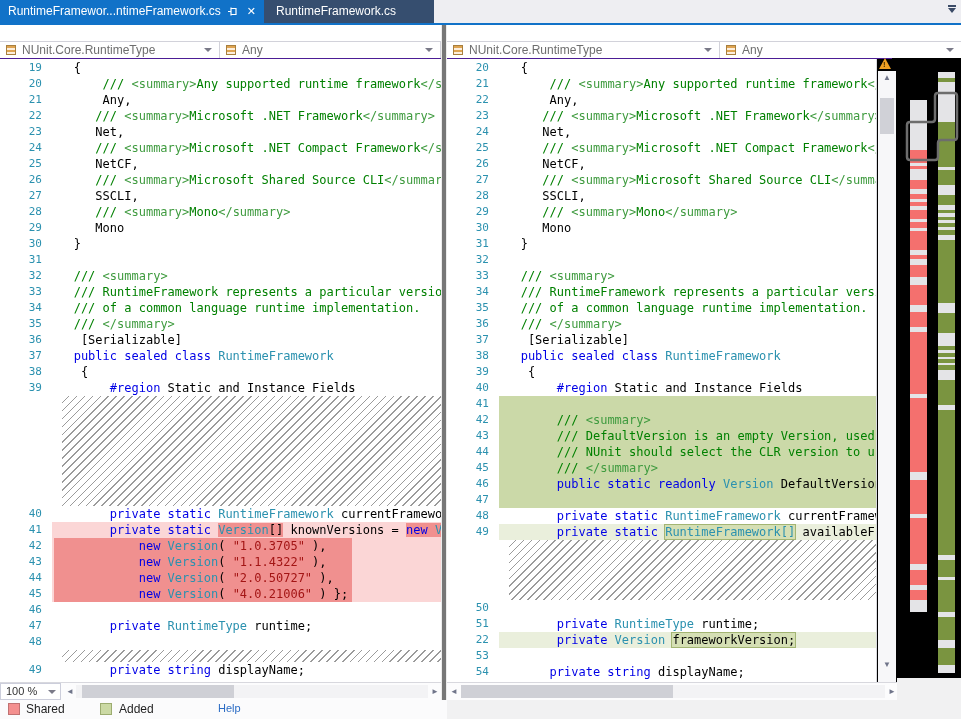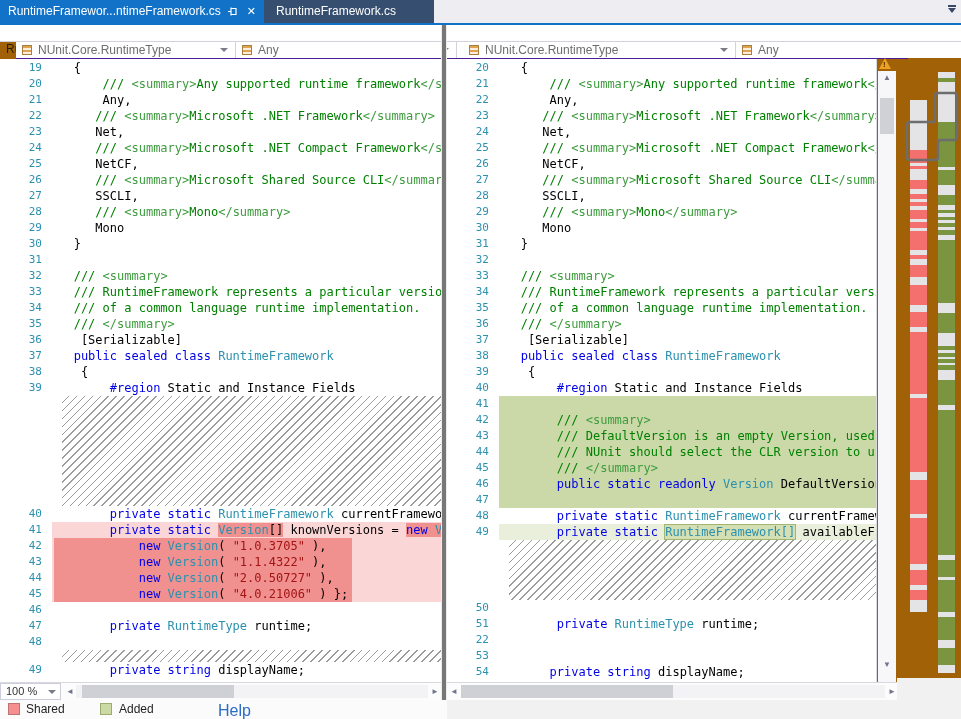--- a/index.html
+++ b/index.html
@@ -1,18 +1,18 @@
 <!DOCTYPE html>
 <html><head>
 <meta charset="utf-8">
 <style>
   * { margin:0; padding:0; box-sizing:border-box; }
   html,body { width:961px; height:719px; overflow:hidden; background:#fff;
               font-family:"Liberation Sans", sans-serif; }
-  .app { position:relative; width:961px; height:719px; background:#a16207; overflow:hidden; }
+  .app { position:relative; width:961px; height:719px; background:#000000; overflow:hidden; }
 
   
   .tabstrip { position:absolute; left:0; top:0; width:961px; height:23px; background:#EEEEF2; }
   .tabwell-dark { position:absolute; left:0; top:0; width:434px; height:23px; background:#364E6F; }
   .tab { position:absolute; top:0; height:23px; font-size:12px; line-height:23px; white-space:nowrap; }
   .tab.active { left:0; width:264px; background:#1172C8; color:#fff; padding-left:8px; }
   .tab.inactive { left:266px; width:168px; color:#fff; padding-left:10px; background:transparent; }
   .tab-icons { position:absolute; right:8px; top:0; height:23px; display:flex; align-items:center; gap:9px; }
   .close-x { color:#fff; font-size:11px; line-height:11px; }
   .accent-bar { position:absolute; left:0; top:23px; width:961px; height:2px; background:#1172C8; }
@@ -20,21 +20,21 @@
                border-left:4px solid transparent; border-right:4px solid transparent;
                border-top:5px solid #3A4A66; }
   .tab-caret::before { content:""; position:absolute; left:-4px; top:-8px; width:8px; height:2px; background:#3A4A66; }
 
   
   .hdr-row { position:absolute; left:0; top:25px; width:961px; height:17px; background:#fff; border-bottom:1px solid #D2D2DA; }
   .hdr { position:absolute; top:16px; height:16px; font-size:12px; color:#1E1E1E; line-height:16px; white-space:nowrap; }
   .hdr.left { left:6px; } .hdr.right { left:452px; }
 
   
-  .nav-row { position:absolute; left:16px; top:42px; width:892px; height:17px; background:#fff; border-bottom:1px solid #4c1d95; }
+  .nav-row { position:absolute; left:0; top:42px; width:892px; height:17px; background:#fff; border-bottom:1px solid #4c1d95; }
   .combo { position:absolute; top:0; height:16px; background:#fff; border-right:1px solid #D2D2DA;
            font-size:12px; color:#6E6E6E; line-height:16px; white-space:nowrap; overflow:hidden; }
   .combo .lbl { position:absolute; left:22px; top:0; }
   .sym-icon { position:absolute; left:6px; top:3px; width:10px; height:10px;
               background:linear-gradient(180deg,#DFA451 0 2px,#FCEEDC 2px 4px,#DFA451 4px 6px,#FCEEDC 6px 8px,#DFA451 8px 10px);
               border:1px solid #A87F3E; }
   .combo-caret { position:absolute; right:7px; top:6px; width:0; height:0;
                  border-left:4px solid transparent; border-right:4px solid transparent; border-top:4px solid #7A7A88; }
 
   
@@ -82,21 +82,21 @@
   .hthumb { position:absolute; top:0; height:13px; background:#CFD0D6; }
 
   
   .legend { position:absolute; left:0; top:700px; width:961px; height:19px; background:#FBFBFC; }
   .legend-gray { position:absolute; left:447px; top:700px; width:514px; height:19px; background:#F1F1F2; }
   .corner-gray { position:absolute; left:897px; top:678px; width:64px; height:24px; background:#F1F1F2; }
   .swatch { position:absolute; top:3px; width:12px; height:12px; }
   .swatch.red { background:#F4908F; border:1px solid #C07272; }
   .swatch.green { background:#CBD9A4; border:1px solid #9CAC70; }
   .leg-lbl { position:absolute; top:2px; font-size:12px; color:#1E1E1E; }
-  .help-link { position:absolute; left:218px; top:2px; font-size:16px; color:#2B6CC4; }
+  .help-link { position:absolute; left:218px; top:2px; font-size:11px; color:#2B6CC4; }
 
   
   .minimap { position:absolute; left:900px; top:55px; width:61px; height:630px; }
   .mm-col { position:absolute; width:17px; background:#E4E4E7; }
   #mm-left  { left:10px; top:45px; height:512px; }
   #mm-right { left:38px; top:17px; height:601px; }
   .mark { position:absolute; left:0; right:0; }
   .mark.red { background:#F4706E; }
   .mark.green { background:#7A9440; }
   .mm-viewport { position:absolute; left:0; top:0; }
@@ -218,21 +218,21 @@
         <div class="row am"><span class="ln">43</span><span class="code"><span class="t-c">        /// DefaultVersion is an empty Version, used to indicate that</span></span></div>
         <div class="row am"><span class="ln">44</span><span class="code"><span class="t-c">        /// NUnit should select the CLR version to use.</span></span></div>
         <div class="row am"><span class="ln">45</span><span class="code"><span class="t-c">        /// </span><span class="t-g">&lt;/summary&gt;</span></span></div>
         <div class="row am"><span class="ln">46</span><span class="code"><span class="t-k">        public static readonly </span><span class="t-y">Version</span><span class="t-p"> DefaultVersion = new Version();</span></span></div>
         <div class="row am"><span class="ln">47</span><span class="code"></span></div>
         <div class="row"><span class="ln">48</span><span class="code"><span class="t-k">        private static </span><span class="t-y">RuntimeFramework</span><span class="t-p"> </span><span class="t-p t-u">currentFramework;</span></span></div>
         <div class="row al"><span class="ln">49</span><span class="code"><span class="t-k">        private static </span><span class="t-y t-hg">RuntimeFramework[]</span><span class="t-p"> </span><span class="t-p t-u">availableFrameworks;</span></span></div>
         <div class="hatch" style="height: 60px;"></div>
         <div class="row"><span class="ln">50</span><span class="code"></span></div>
         <div class="row"><span class="ln">51</span><span class="code"><span class="t-k">        private </span><span class="t-y">RuntimeType</span><span class="t-p"> </span><span class="t-p t-u">runtime</span><span class="t-p">;</span></span></div>
-        <div class="row al"><span class="ln">22</span></div>
+        <div class="row al"><span class="ln">22</span><span class="code"><span class="t-k">        private </span><span class="t-y">Version</span><span class="t-p"> </span><span class="t-p t-u t-hg">frameworkVersion;</span></span></div>
         <div class="row al"><span class="ln">53</span></div>
         <div class="row"><span class="ln">54</span><span class="code"><span class="t-k">       private string</span><span class="t-p"> </span><span class="t-p t-u">displayName</span><span class="t-p">;</span></span></div>
       </div>
   </div>
 
   <div class="warn"></div>
   <div class="vscroll">
     <span class="sarrow" style="left:5px;top:3px">▲</span>
     <div class="vthumb"></div>
     <span class="sarrow" style="left:5px;bottom:14px">▼</span>

